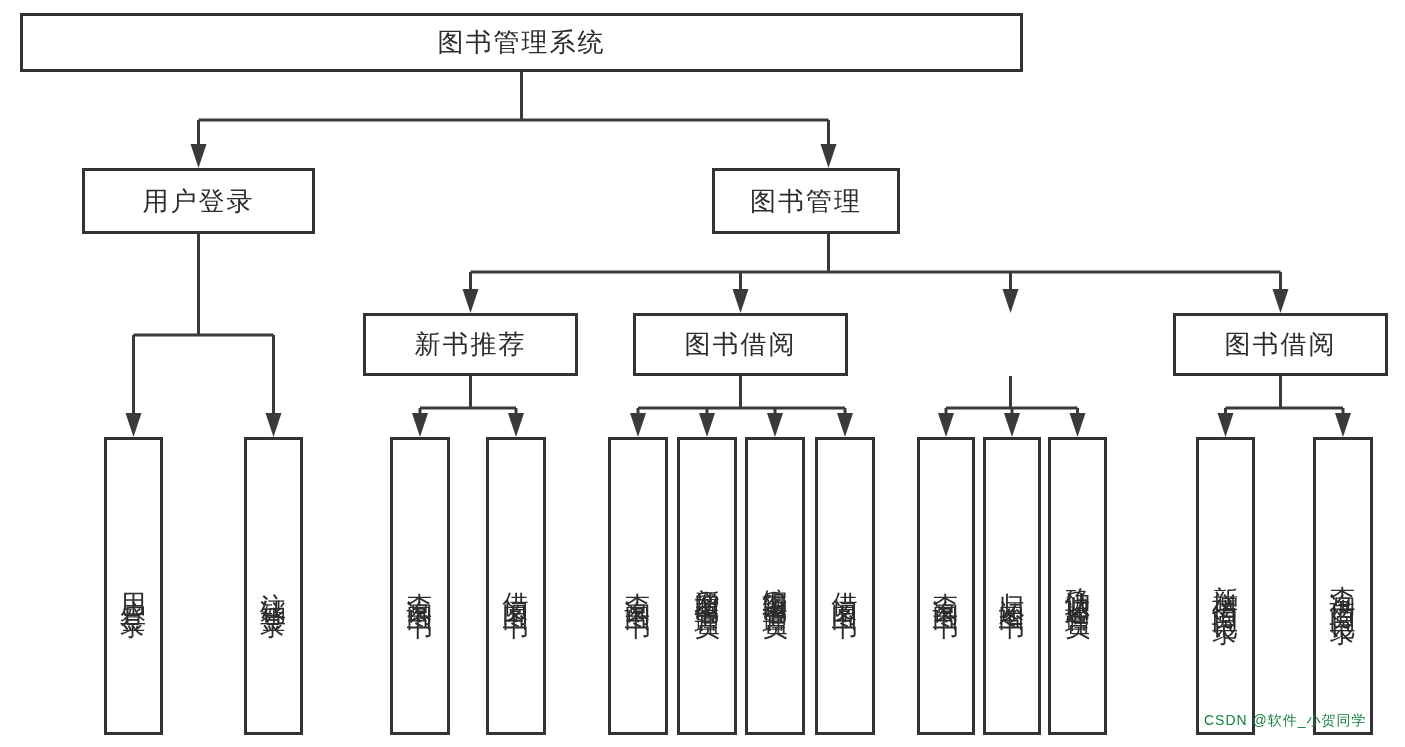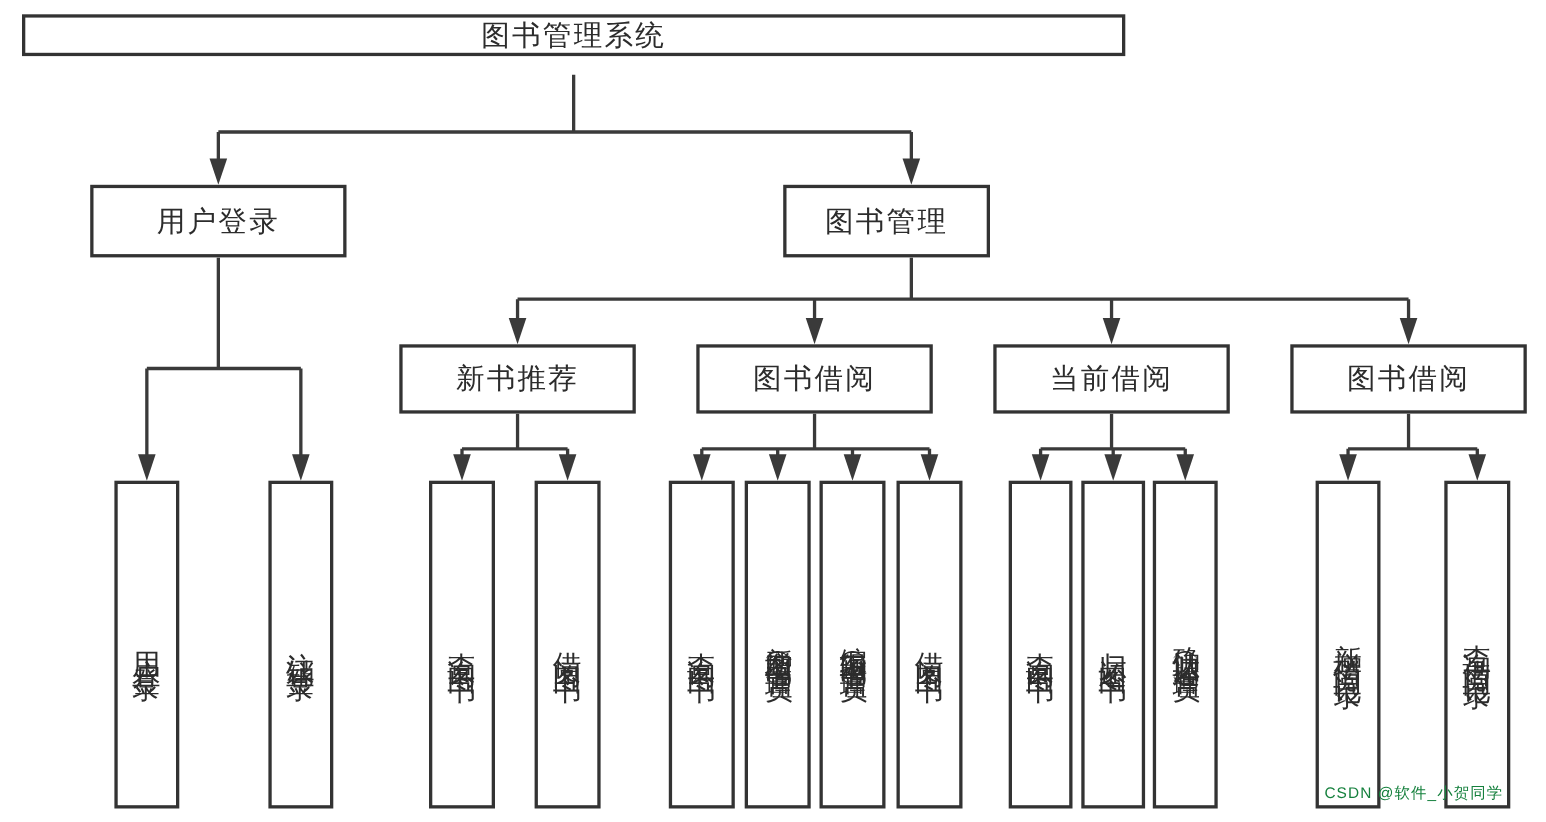--- a/index.html
+++ b/index.html
@@ -33,21 +33,21 @@
     align-items: center;
     justify-content: center;
     text-align: center;
   }
   .hlabel {
     font-size: 26px;
     letter-spacing: 2px;
     color: #2c2c2c;
     white-space: nowrap;
   }
-  .root-box   { left: 20px;  top: 13px;  width: 1003px; height: 38px; }
+  .root-box   { left: 20px;  top: 13px;  width: 1003px; height: 59px; }
   .login-box  { left: 82px;  top: 168px; width: 233px;  height: 66px; }
   .mgmt-box   { left: 712px; top: 168px; width: 188px;  height: 66px; }
   .group-box  { top: 313px;  width: 215px; height: 63px; }
   .leaf       { top: 437px;  height: 298px; }
   .vtext {
     display: block;
     writing-mode: vertical-rl;
     text-orientation: mixed;
     font-size: 26px;
     letter-spacing: 7px;
@@ -128,23 +128,20 @@
   <div class="node mgmt-box">
     <span class="hlabel">图书管理</span>
   </div>
 
   <div class="node group-box" style="left:363px">
     <span class="hlabel">新书推荐</span>
   </div>
   <div class="node group-box" style="left:633px">
     <span class="hlabel">图书借阅</span>
   </div>
-  <div class="node group-box" style="left:903px">
-    <span class="hlabel">当前借阅</span>
-  </div>
   <div class="node group-box" style="left:1173px">
     <span class="hlabel">图书借阅</span>
   </div>
 
   <div class="node leaf" style="left:104px;width:59px">
     <span class="vtext">用户登录</span>
   </div>
   <div class="node leaf" style="left:244px;width:59px">
     <span class="vtext">注销登录</span>
   </div>

